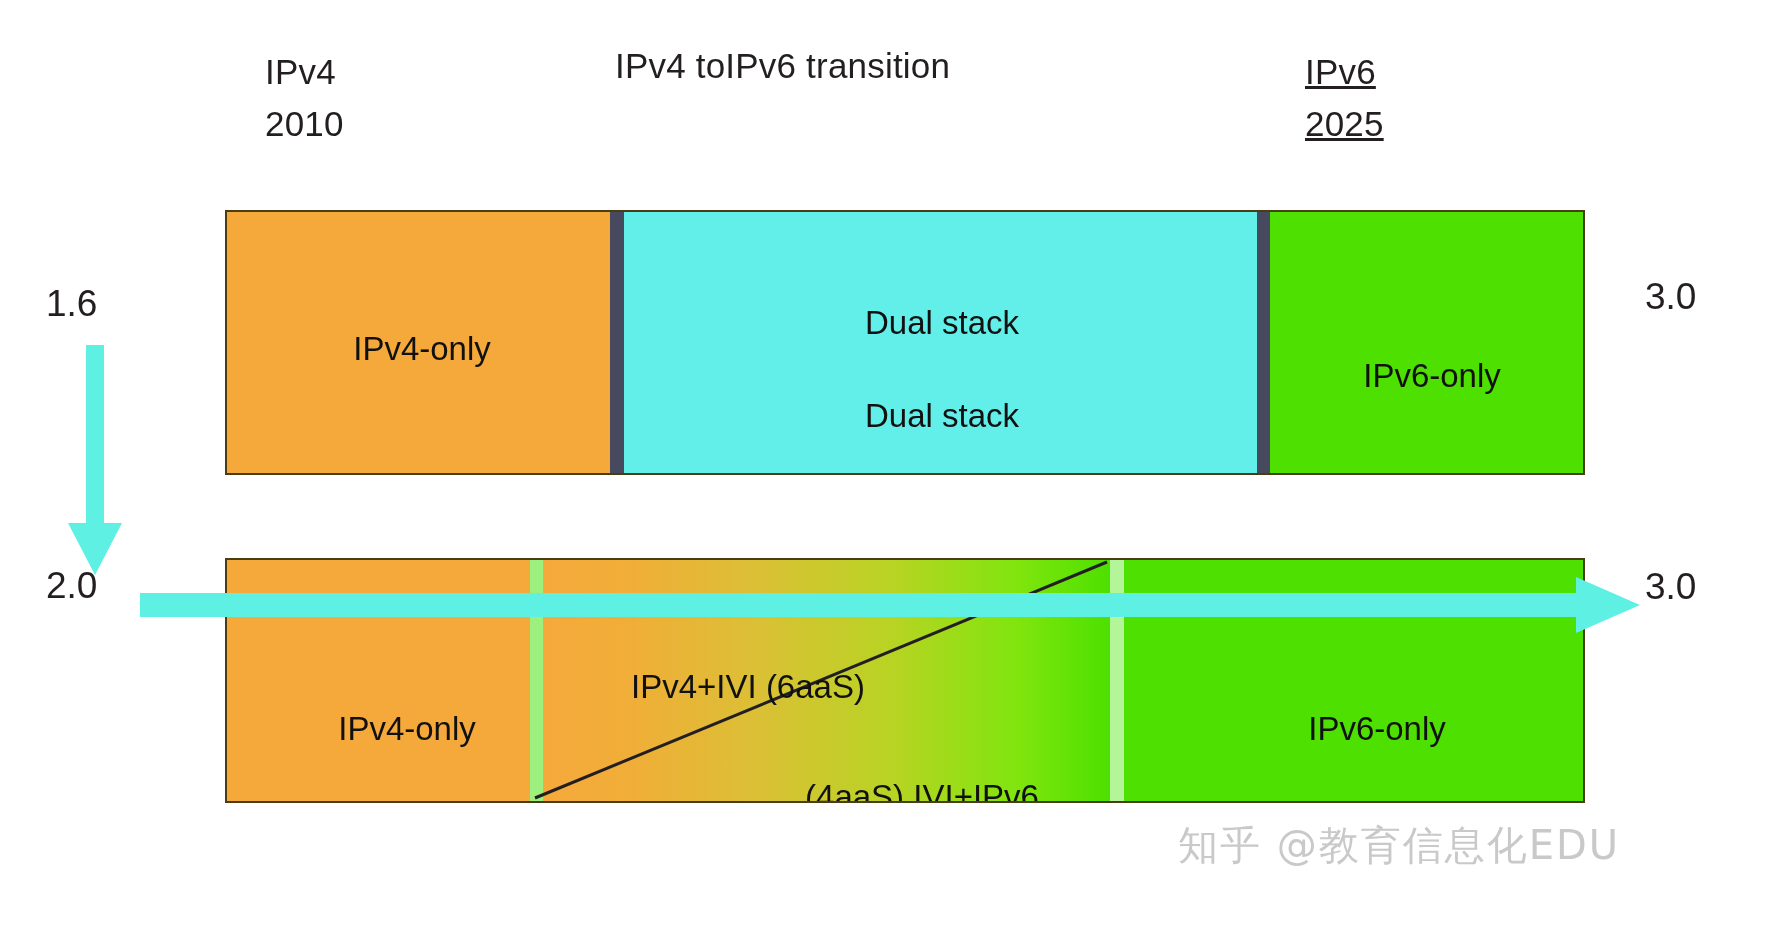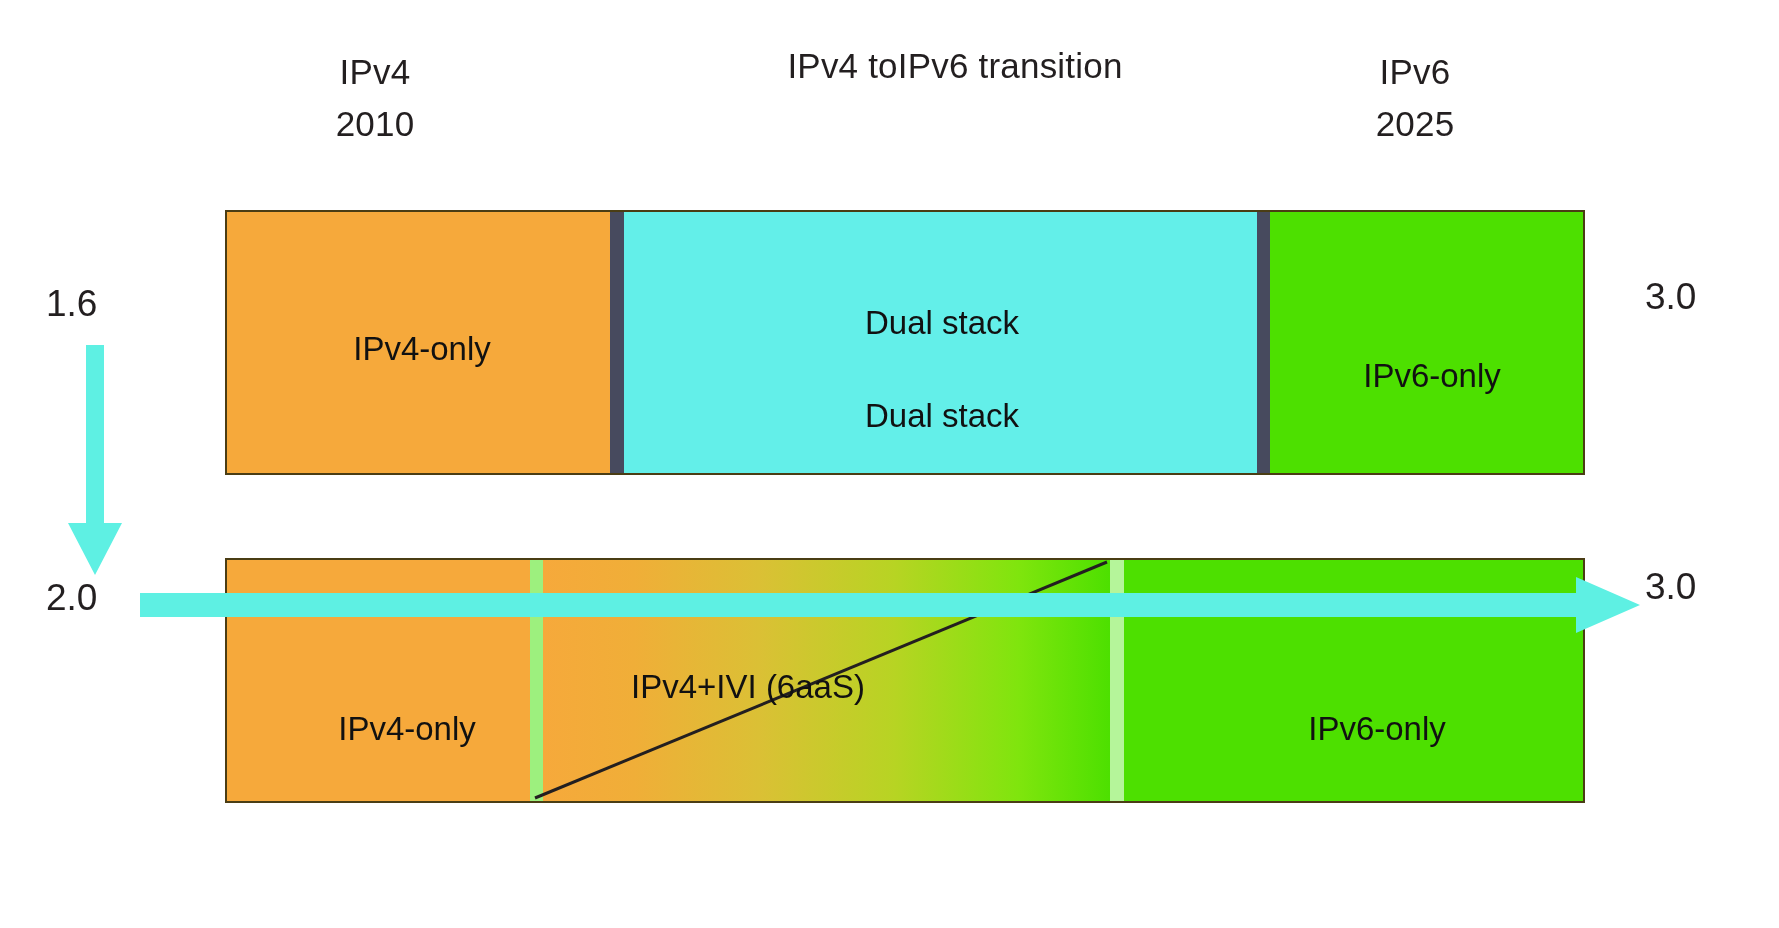--- a/index.html
+++ b/index.html
@@ -8,33 +8,32 @@
     background:#ffffff;
     font-family:"Liberation Sans","DejaVu Sans",sans-serif;
     overflow:hidden;
     position:relative;
   }
   #stage{position:absolute;left:0;top:0;width:1779px;height:928px;}
 
   
   .col-head{
     position:absolute;
-    text-align:center;
     color:#231f20;
     font-size:35px;
     line-height:52px;
     letter-spacing:.2px;
     white-space:nowrap;
   }
   .col-head .l1{display:block;}
   .col-head .l2{display:block;}
 
   #head-ipv4{left:265px;top:46px;width:220px;}
   #head-trans{left:615px;top:40px;width:680px;}
-  #head-ipv6{left:1305px;top:46px;width:220px;}
+  #head-ipv6{left:1305px;top:46px;width:220px;text-decoration:underline;}
 
   
   .bar{
     position:absolute;
     box-sizing:border-box;
     overflow:hidden;
   }
   #bar-row1{
     left:225px;top:210px;width:1360px;height:265px;
     border:2px solid #4a3d14;
@@ -86,21 +85,21 @@
   #lbl-ipv6only-2{left:1000px;top:150px;width:300px;}
 
   
   .scale{
     position:absolute;
     color:#231f20;
     font-size:37px;
     white-space:nowrap;
   }
   #scale-10{left:46px;top:283px;}
-  #scale-20{left:46px;top:565px;margin-top:12px;}
+  #scale-20{left:46px;top:565px;}
   #scale-30a{left:1645px;top:276px;}
   #scale-30b{left:1645px;top:566px;}
 
   
   #arrow-down{position:absolute;left:60px;top:345px;width:70px;height:230px;}
   #arrow-right{position:absolute;left:140px;top:575px;width:1500px;height:60px;}
 
   
   #watermark{
     position:absolute;
@@ -159,21 +158,23 @@
     <div class="seg" id="r2-grad"></div>
     <div class="seg" id="r2-divB"></div>
     <div class="seg" id="r2-green"></div>
 
     <svg id="r2-diag" viewBox="0 0 1356 241" preserveAspectRatio="none">
       <line x1="308" y1="238" x2="880" y2="2" stroke="#231f20" stroke-width="3" vector-effect="non-scaling-stroke"></line>
     </svg>
 
     <div class="barlabel" id="lbl-ipv4only-2">IPv4-only</div>
     <div class="barlabel" id="lbl-6aas">IPv4+IVI  (6aaS)</div>
+    <div class="barlabel" id="lbl-4aas">(4aaS) IVI+IPv6</div>
     <div class="barlabel" id="lbl-ipv6only-2">IPv6-only</div>
   </div>
 
   <svg id="arrow-right" viewBox="0 0 1500 60">
     <path d="M0 18 H1436 V2 L1500 30 L1436 58 V42 H0 Z" fill="#5ef0e3"></path>
   </svg>
 
+  <div id="watermark">知乎 @教育信息化EDU</div>
 
 </div>
 
 </body></html>

